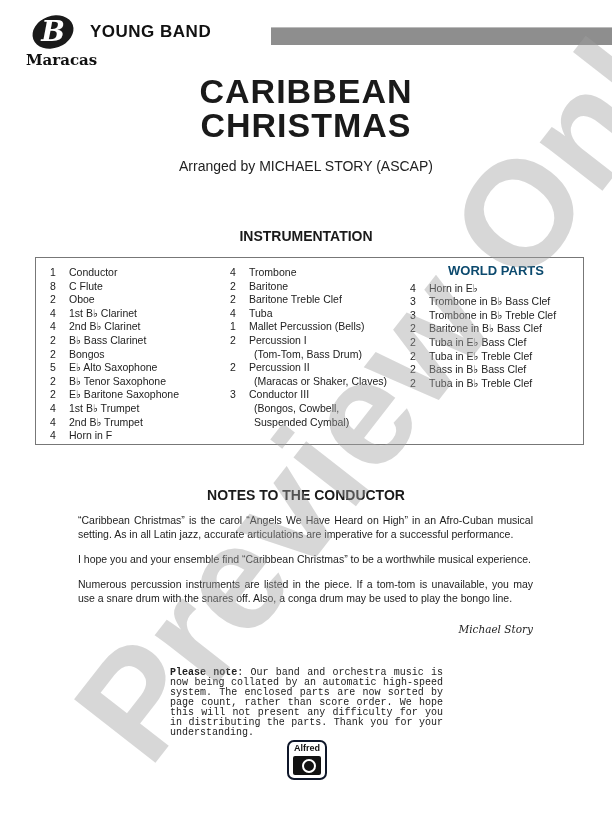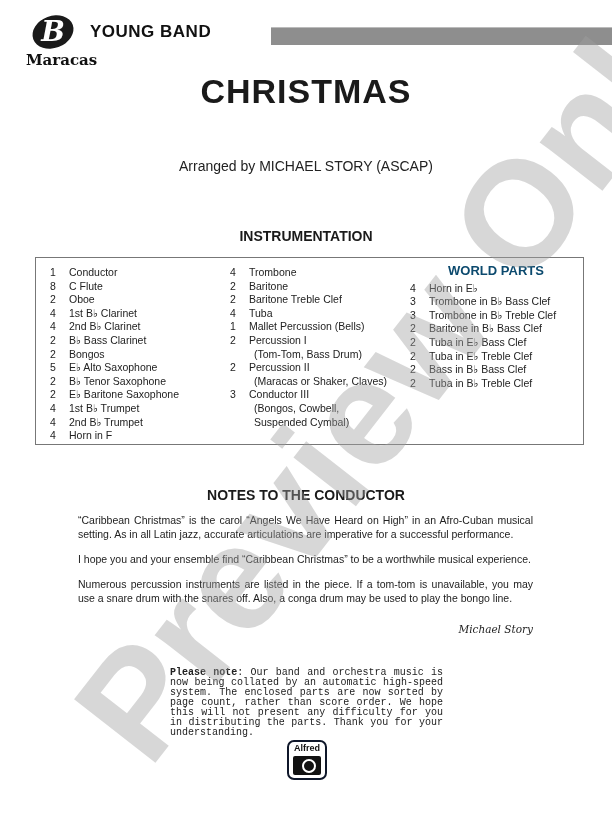--- a/index.html
+++ b/index.html
@@ -53,20 +53,21 @@
 <div class="logo">
   <div class="logo-b">
       <span>B</span>
     </div>
   <div class="logo-word">Maracas</div>
 </div>
 <div class="series">YOUNG BAND</div>
 <div class="series-bar"></div>
 
 <div class="title">
+  <div>CARIBBEAN</div>
   <div>CHRISTMAS</div>
 </div>
 <div class="arranger">Arranged by MICHAEL STORY (ASCAP)</div>
 
 <div class="section-heading" style="top:228px;">INSTRUMENTATION</div>
 <div class="inst-box">
   <div class="col col1" id="col1">
       <div class="row">
         <span class="qty">1</span>
         <span>Conductor</span>

